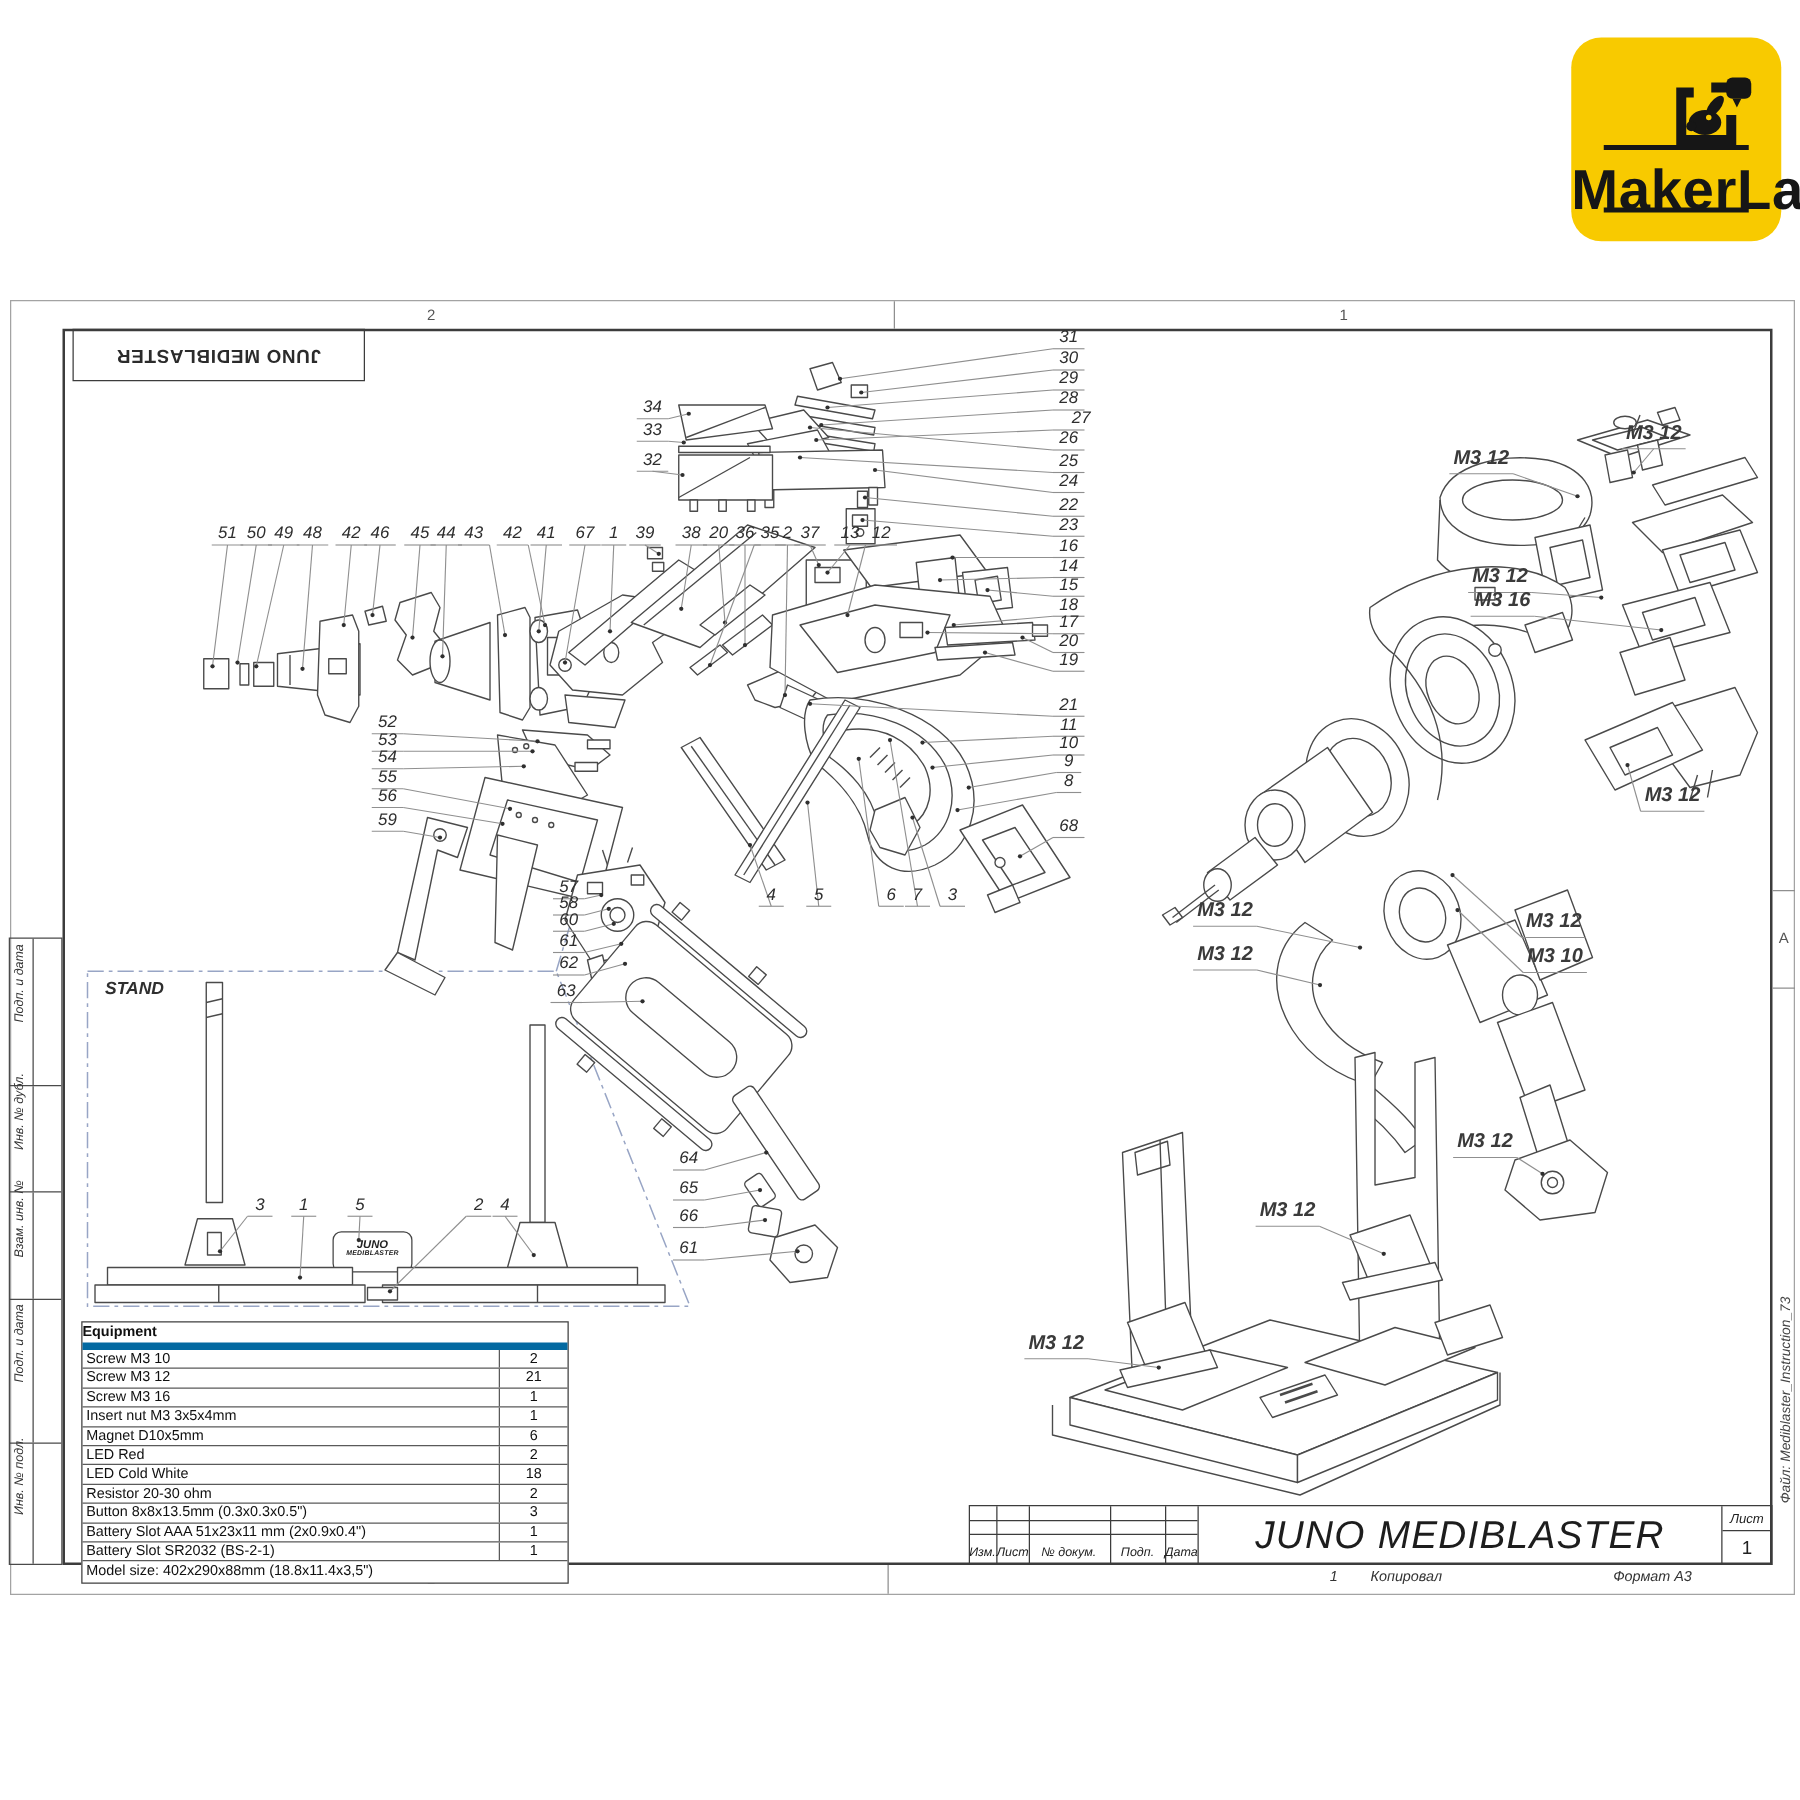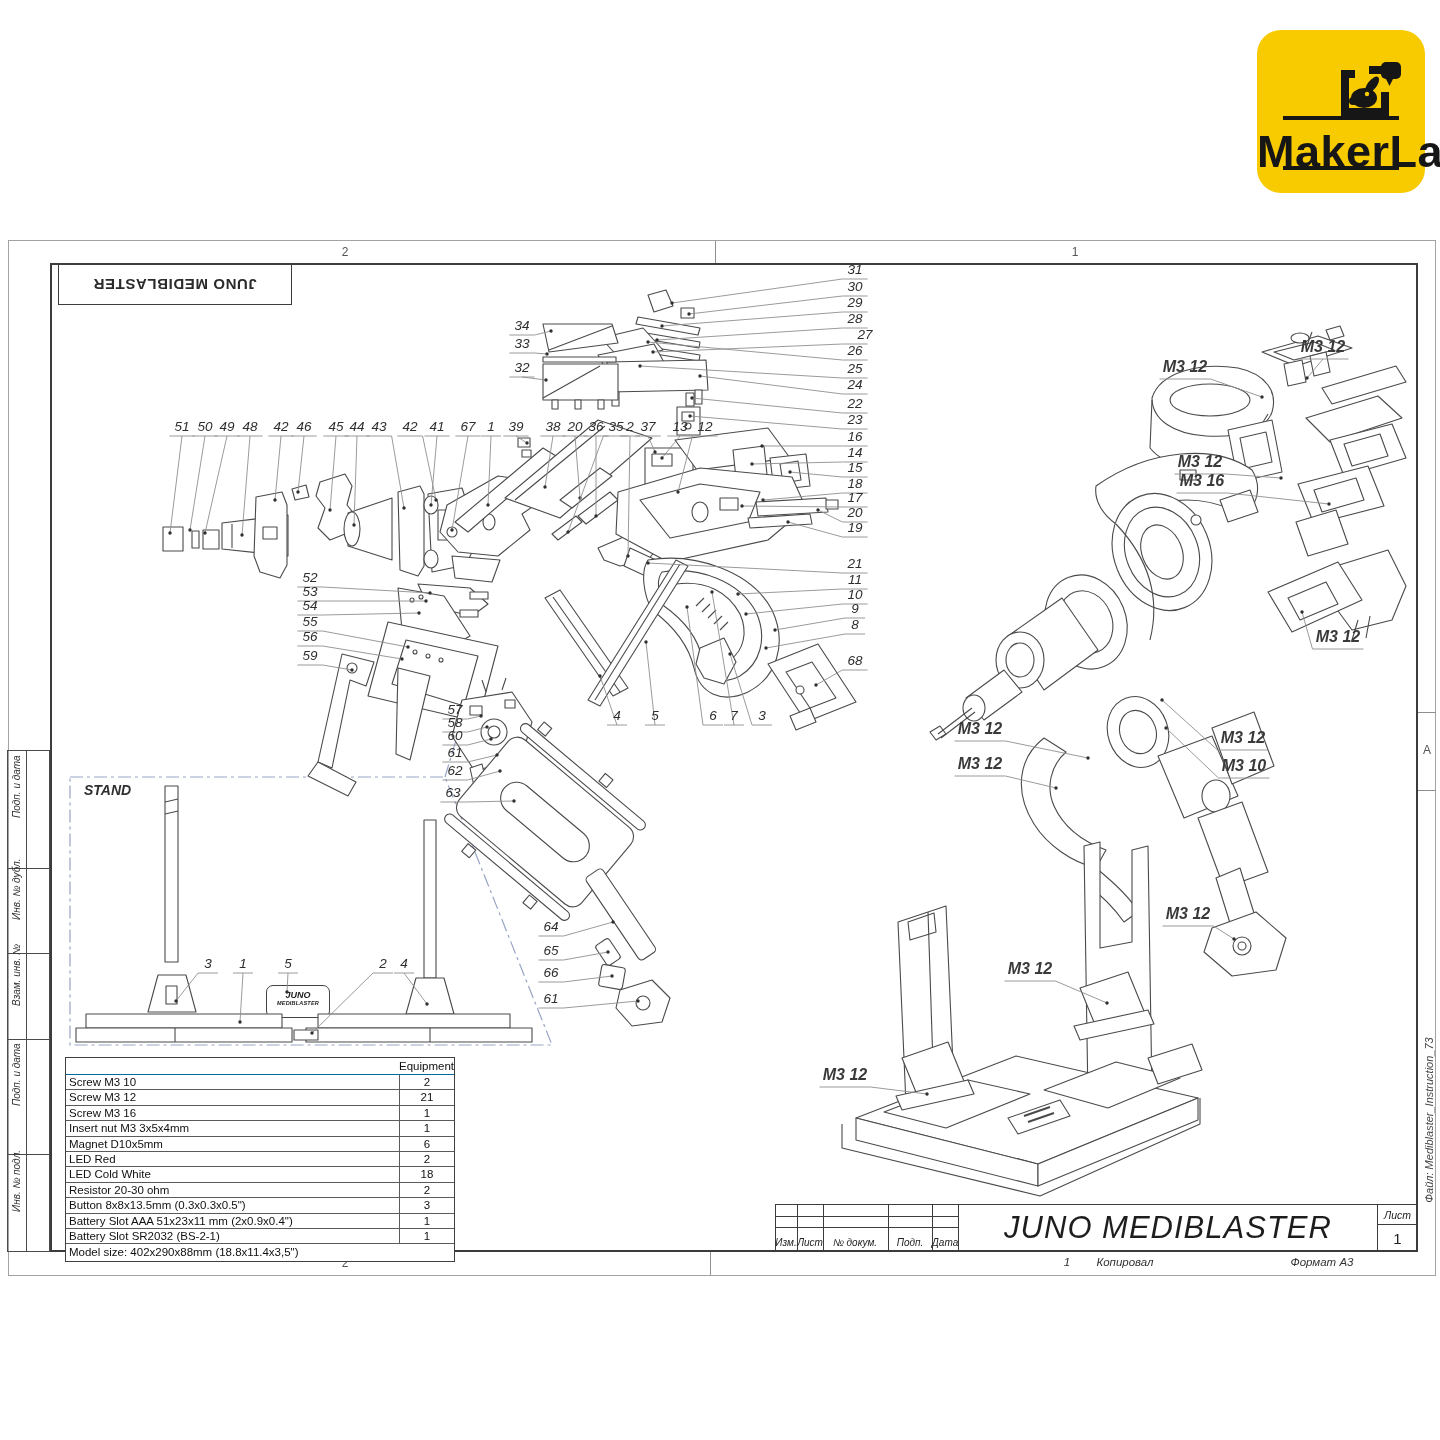--- a/index.html
+++ b/index.html
@@ -50,22 +50,22 @@
   .tb-sheet{width:40px;border-left:1.4px solid #3c3c3c;box-sizing:border-box;
             display:flex;flex-direction:column;}
   .tb-sheet .sl{height:19px;border-bottom:1px solid #3c3c3c;display:flex;align-items:center;
                 justify-content:center;font-size:10.5px;font-style:italic;}
   .tb-sheet .sn{flex:1;display:flex;align-items:center;justify-content:center;font-size:15px;}
   .tb-foot{position:absolute;font-size:11.5px;font-style:italic;color:#333;
            transform:translate(-50%,-50%);white-space:nowrap;}
   
   .eq{position:absolute;left:65px;top:1057px;width:390px;border:1.3px solid #3f3f3f;
       box-sizing:border-box;font-size:11.5px;color:#101010;background:#fff;}
-  .eq-title{height:16px;line-height:16px;text-align:right;font-weight:normal;
-            border-bottom:1px solid #0369a1;}
+  .eq-title{height:16px;line-height:16px;text-align:left;font-weight:bold;
+            border-bottom:6px solid #0369a1;}
   .eq-row{display:flex;height:14.4px;line-height:14px;border-bottom:1px solid #5a5a5a;}
   .eq-row .n{flex:1;padding-left:3px;white-space:nowrap;overflow:hidden;}
   .eq-row .q{width:54px;border-left:1px solid #5a5a5a;text-align:center;}
   .eq-model{height:17px;line-height:17px;padding-left:3px;white-space:nowrap;}
   
   .stand-label{position:absolute;left:84px;top:782px;font-size:14px;font-weight:bold;
                font-style:italic;color:#2f2f2f;}
   .plaque{position:absolute;left:266px;top:985px;width:64px;height:33px;border:1.2px solid #444;
           border-radius:7px;box-sizing:border-box;text-align:center;background:#fff;}
   .plaque .l1{font-size:9px;font-weight:bold;font-style:italic;margin-top:5px;line-height:9px;}

